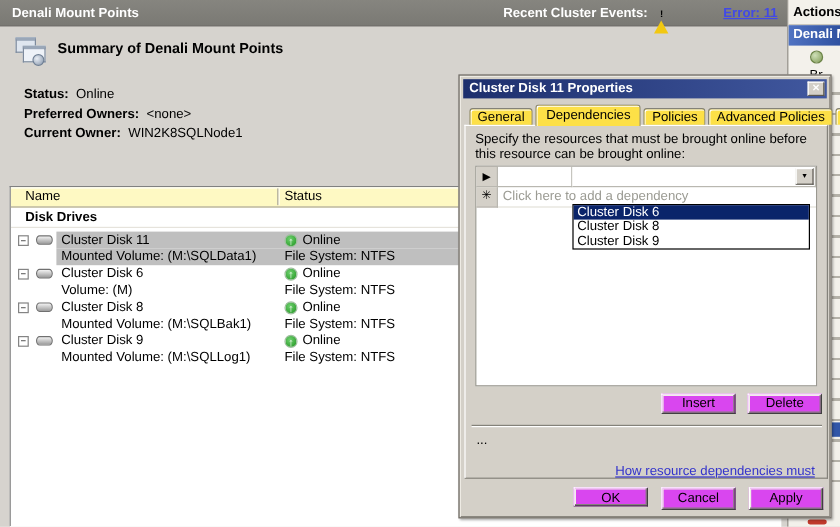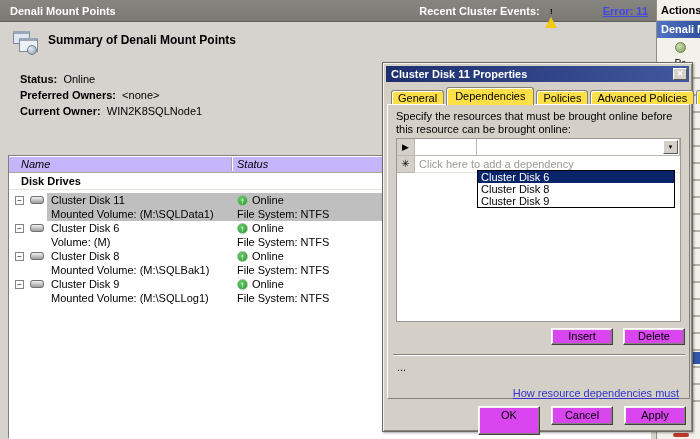--- a/index.html
+++ b/index.html
@@ -85,24 +85,23 @@
   .field b { font-weight:bold; }
 
   
   .list {
     position:absolute; left:8px; top:155px; width:643px; height:284px;
     background:#fff;
     border:1px solid; border-color:#808080 #fff #fff #808080;
     overflow:hidden;
   }
   .lheader {
-    position:relative; height:17px; background:#c4b5fd;
+    position:relative; height:17px; background:#fef9c3;
     border-bottom:1px solid #aca899;
     box-shadow:inset 0 1px 0 #fff;
-    font-style:italic;
   }
   .lheader .h-name { position:absolute; left:12px; top:2px; }
   .lheader .h-div  { position:absolute; left:222px; top:1px; width:1px; height:14px; background:#aca899; box-shadow:1px 0 0 #fff; }
   .lheader .h-status { position:absolute; left:228px; top:2px; }
   .group { height:17px; line-height:17px; font-weight:bold; padding-left:12px; border-bottom:1px solid #e6e3dc; }
   .rows { padding-top:3px; }
   .lrow { position:relative; height:14px; display:flex; align-items:center; }
   .lrow .hl { position:absolute; left:38px; right:0; top:0; bottom:0; background:#bfbfbf; }
   .lrow > * { position:relative; }
   .exp {
@@ -197,21 +196,21 @@
     background:#d946ef; border:1px solid; border-color:#fff #404040 #404040 #fff;
     box-shadow:inset -1px -1px 0 #84827a, inset 1px 1px 0 #f0eee8;
     text-align:center; line-height:15px; cursor:pointer;
   }
   .btn-insert { left:163px; top:223px; width:62px; }
   .btn-delete { left:235px; top:223px; width:62px; }
   .sep { position:absolute; left:5px; top:249px; width:292px; height:2px; border-top:1px solid #84827a; border-bottom:1px solid #fff; }
   .ellipsis { position:absolute; left:9px; top:256px; }
   .helplink { position:absolute; right:10px; top:282px; color:#3333cc; text-decoration:underline; cursor:pointer; white-space:nowrap; }
 
-  .btn-ok     { left:95px;  top:343px; width:62px; height:29px; line-height:17px; }
+  .btn-ok     { left:95px;  top:343px; width:62px; height:16px; line-height:17px; }
   .btn-cancel { left:168px; top:343px; width:62px; height:19px; line-height:17px; }
   .btn-apply  { left:241px; top:343px; width:62px; height:19px; line-height:17px; }
 </style>
 </head>
 <body>
 
 <div class="titlebar">
   <span class="wtitle">Denali Mount Points</span>
   <span class="events">
     <span class="evlabel">Recent Cluster Events:</span>

